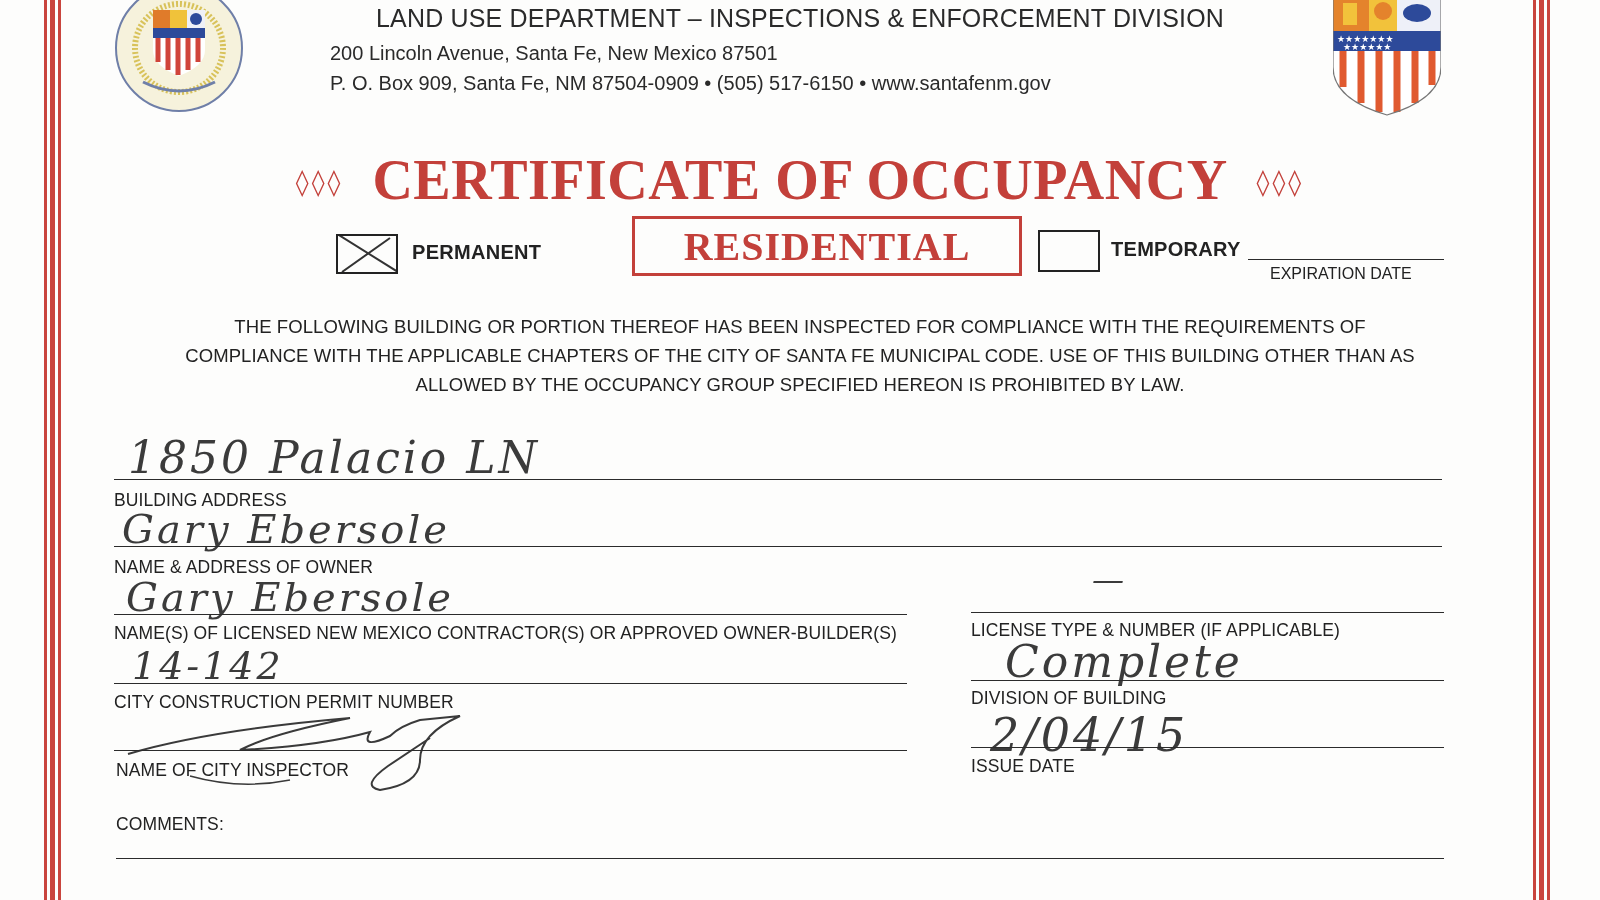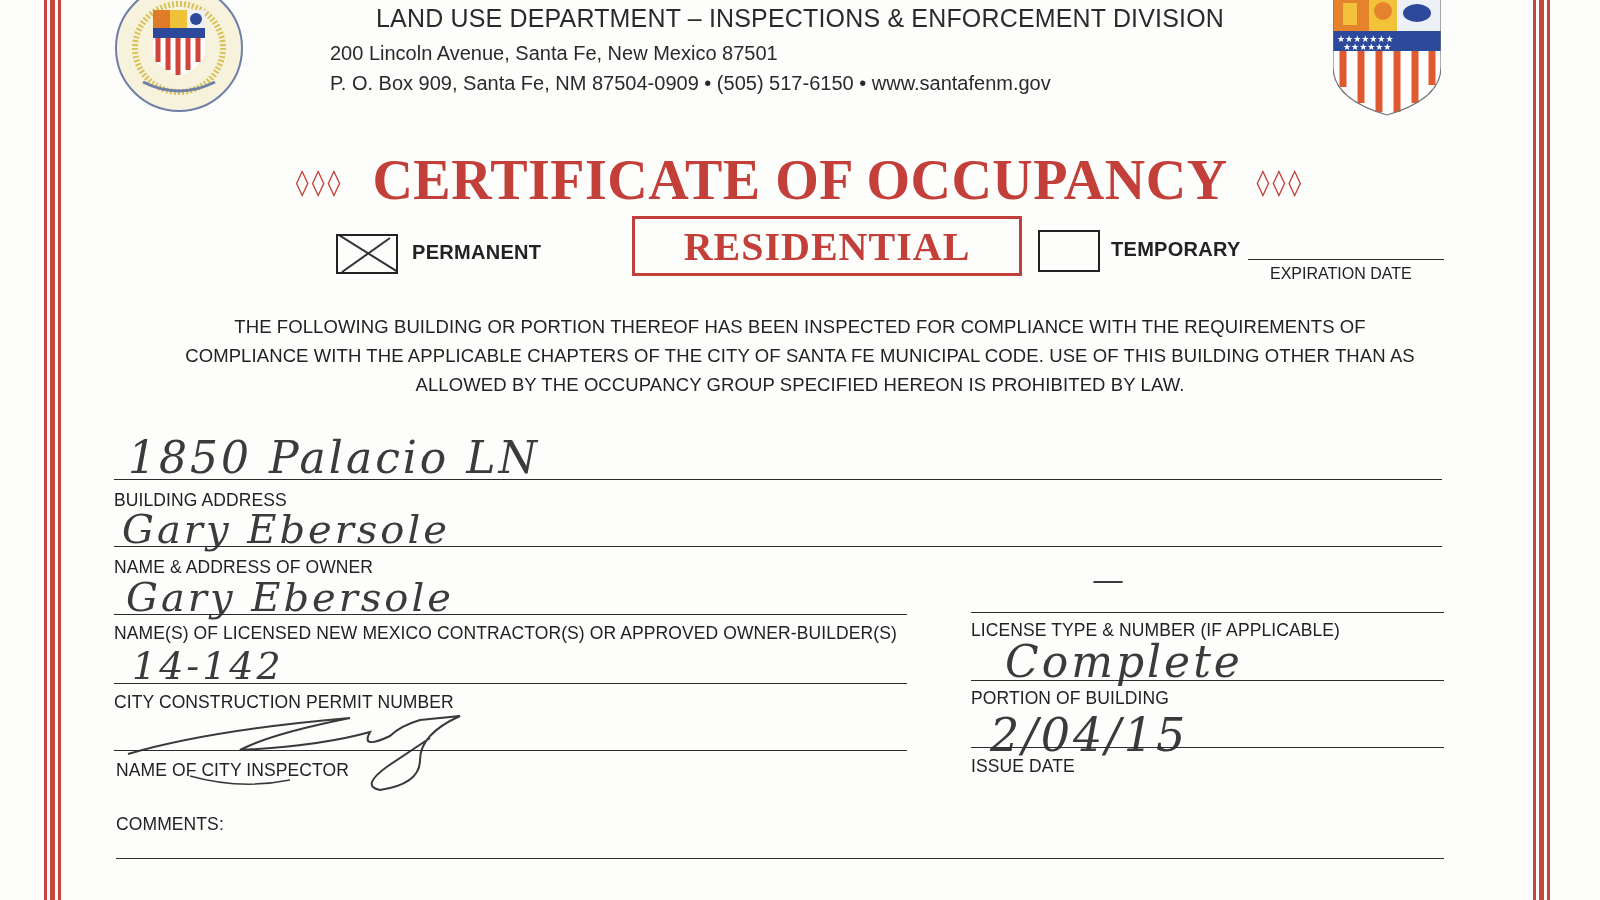--- a/index.html
+++ b/index.html
@@ -134,21 +134,21 @@
 <div class="hand" style="left:1092px;top:560px;font-size:32px;">—</div>
 <div class="rule" style="left:971px;top:612px;width:473px;"></div>
 <div class="field-label" style="left:971px;top:620px;">LICENSE TYPE &amp; NUMBER (IF APPLICABLE)</div>
 
 <div class="hand" style="left:132px;top:644px;font-size:38px;">14-142</div>
 <div class="rule" style="left:114px;top:683px;width:793px;"></div>
 <div class="field-label" style="left:114px;top:692px;">CITY CONSTRUCTION PERMIT NUMBER</div>
 
 <div class="hand" style="left:988px;top:636px;font-size:44px;margin-left:17px;">Complete</div>
 <div class="rule" style="left:971px;top:680px;width:473px;"></div>
-<div class="field-label" style="left:971px;top:688px;">PORTION OF BUILDING</div>
+<div class="field-label" style="left:971px;top:688px;">DIVISION OF BUILDING</div>
 
 <div class="abs" style="left:120px;top:710px;">
   <svg width="370" height="90" viewBox="0 0 370 90">
     <path d="M8 44 Q90 20 230 8 Q150 24 120 40 Q200 36 250 22 Q240 40 270 26 Q280 16 300 10 L340 6 Q300 24 300 50 Q300 74 260 80 Q240 76 268 56 L310 28" stroke="#3a3a3a" stroke-width="2" fill="none"></path>
     <path d="M70 66 Q120 80 170 70" stroke="#3a3a3a" stroke-width="1.5" fill="none"></path>
   </svg>
 </div>
 <div class="rule" style="left:114px;top:750px;width:793px;"></div>
 <div class="field-label" style="left:116px;top:760px;">NAME OF CITY INSPECTOR</div>
 

